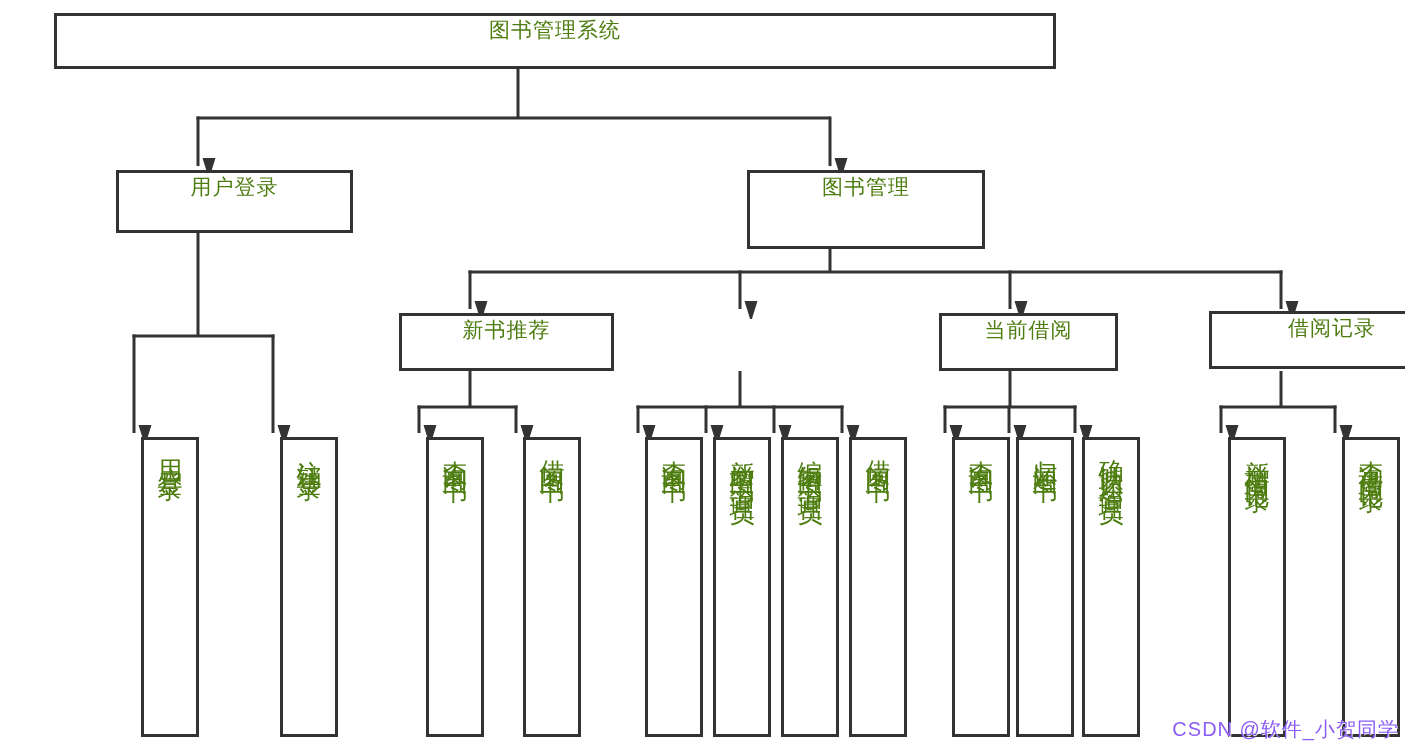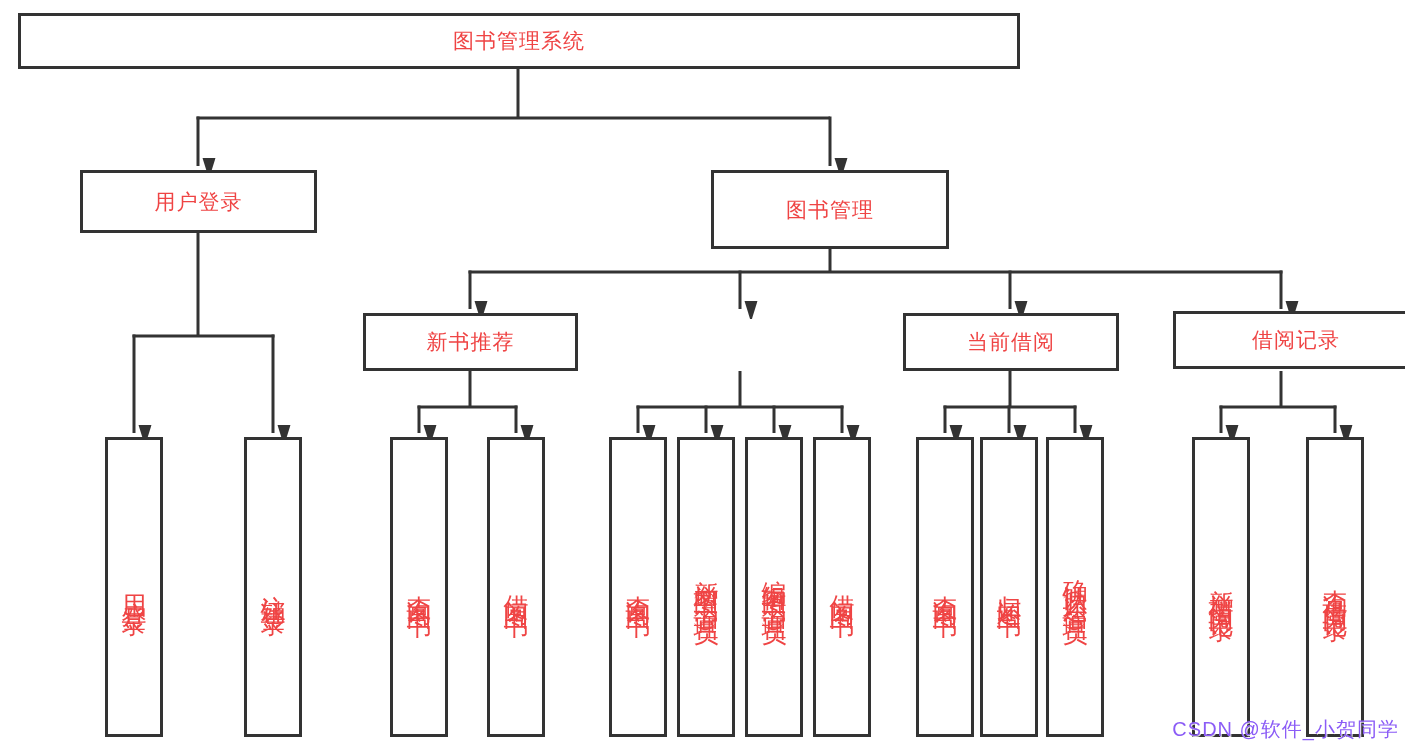--- a/index.html
+++ b/index.html
@@ -9,22 +9,23 @@
     background:#ffffff;
     font-family:"Liberation Sans", sans-serif;
     overflow:hidden;
   }
   #wires{position:absolute;left:0;top:0;width:1405px;height:747px;}
   .node{
     position:absolute;
     box-sizing:border-box;
     border:3px solid #333333;
     background:#ffffff;
-    display:flex;align-items:center;justify-content:center;
-    color:#ef4444;
+    display:flex;align-items:flex-start;justify-content:center;
+    color:#4d7c0f;
+    margin-left:36px;
   }
   .root-node{font-size:21px;letter-spacing:1px;}
   .branch-node{font-size:21px;letter-spacing:1px;}
   .leaf-node{
     width:58px;top:437px;height:300px;
     font-size:25px;
   }
   .vtext{
     writing-mode:vertical-rl;
     text-orientation:mixed;
@@ -103,21 +104,21 @@
   <div class="node branch-node" style="left:80px;top:170px;width:237px;height:63px;">
     <span>用户登录</span>
   </div>
   <div class="node branch-node" style="left:711px;top:170px;width:238px;height:79px;">
     <span>图书管理</span>
   </div>
 
   <div class="node branch-node" style="left:363px;top:313px;width:215px;height:58px;">
     <span>新书推荐</span>
   </div>
-  <div class="node branch-node" style="left:903px;top:313px;width:216px;height:58px;">
+  <div class="node branch-node" style="left:903px;top:313px;width:179px;height:58px;">
     <span>当前借阅</span>
   </div>
   <div class="node branch-node" style="left:1173px;top:311px;width:246px;height:58px;font-family:Liberation Mono, monospace;">
     <span>借阅记录</span>
   </div>
 
   <div class="node leaf-node" style="left:105px;">
     <span class="vtext">用户登录</span>
   </div>
   <div class="node leaf-node" style="left:244px;">

